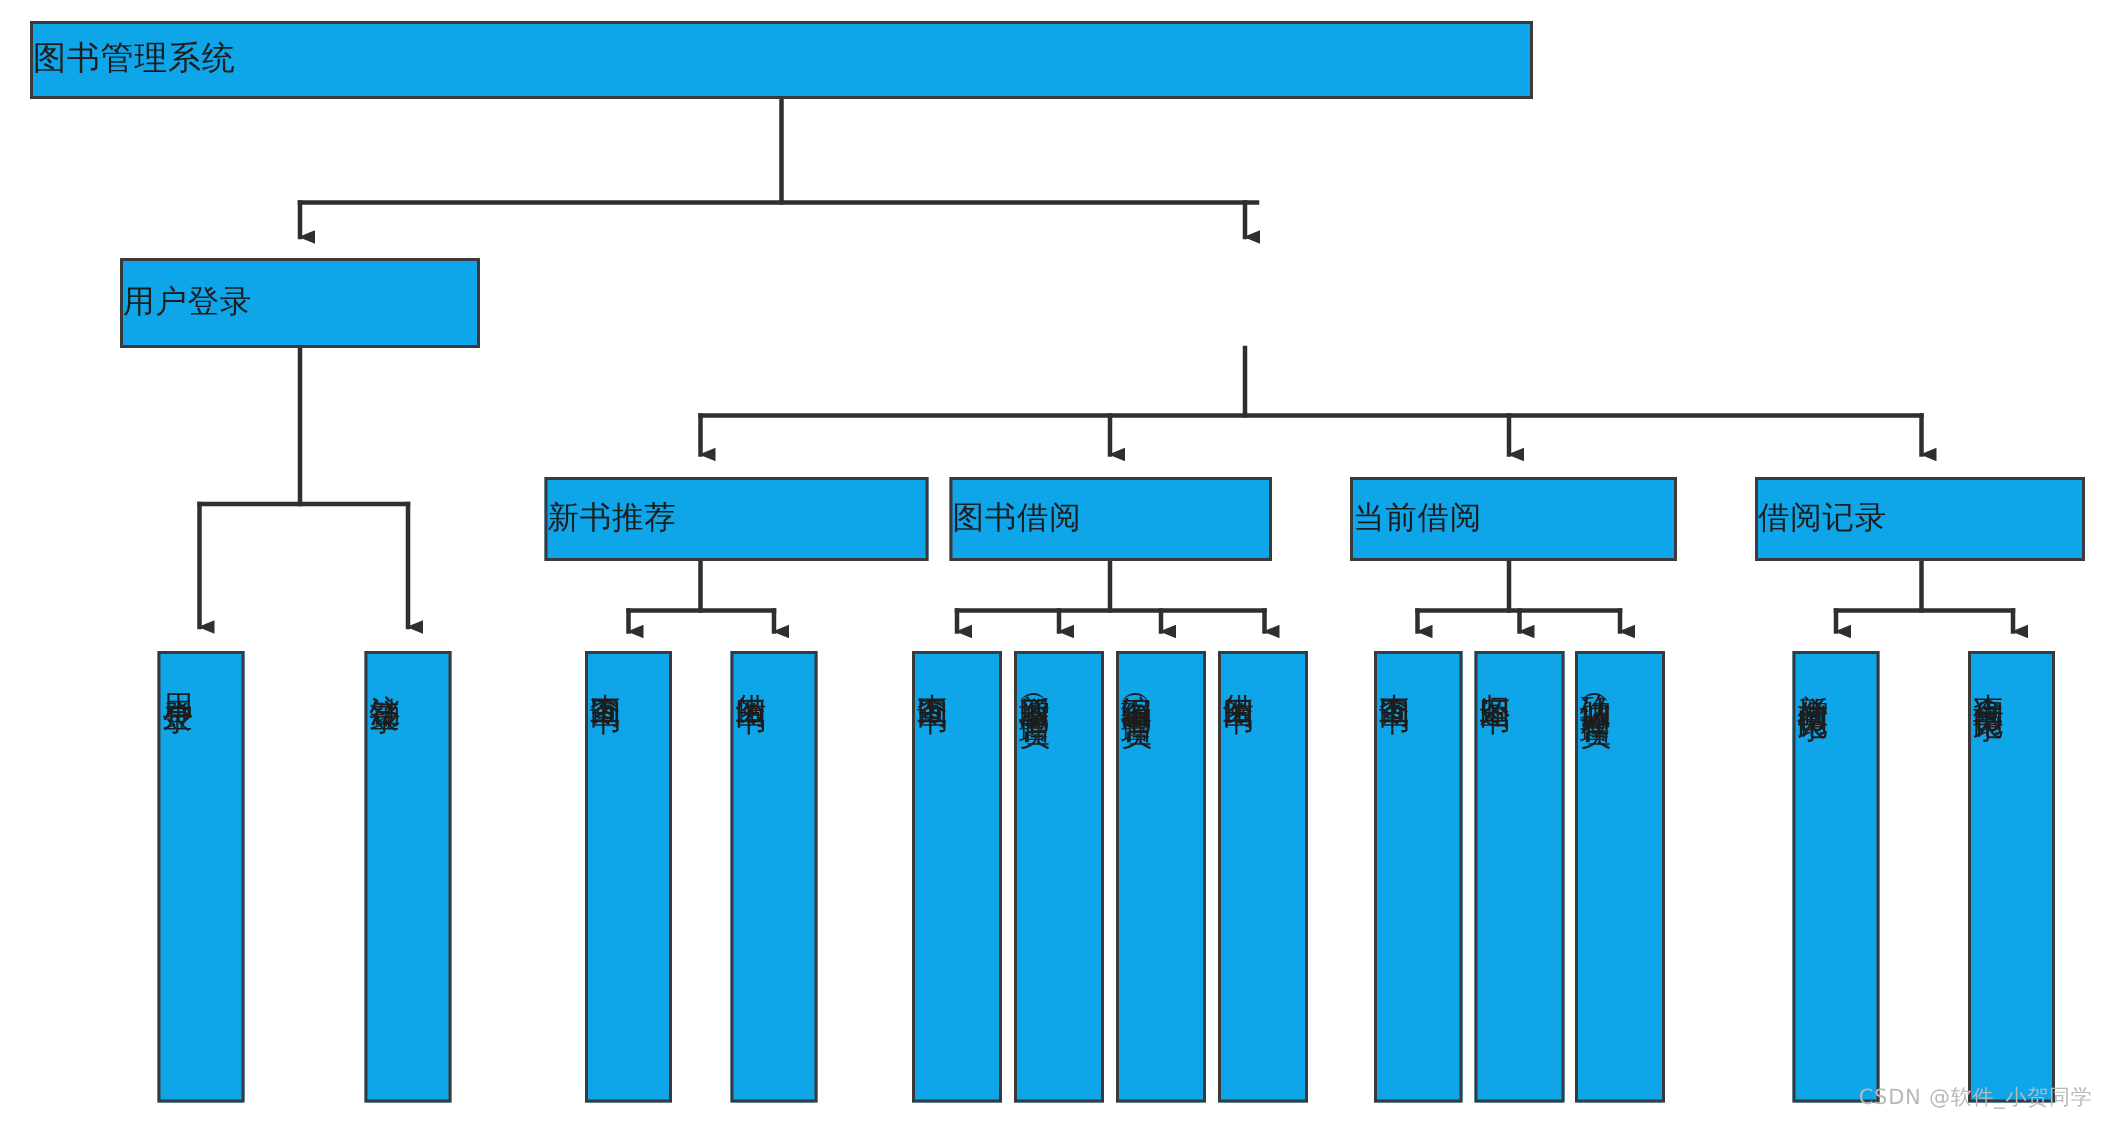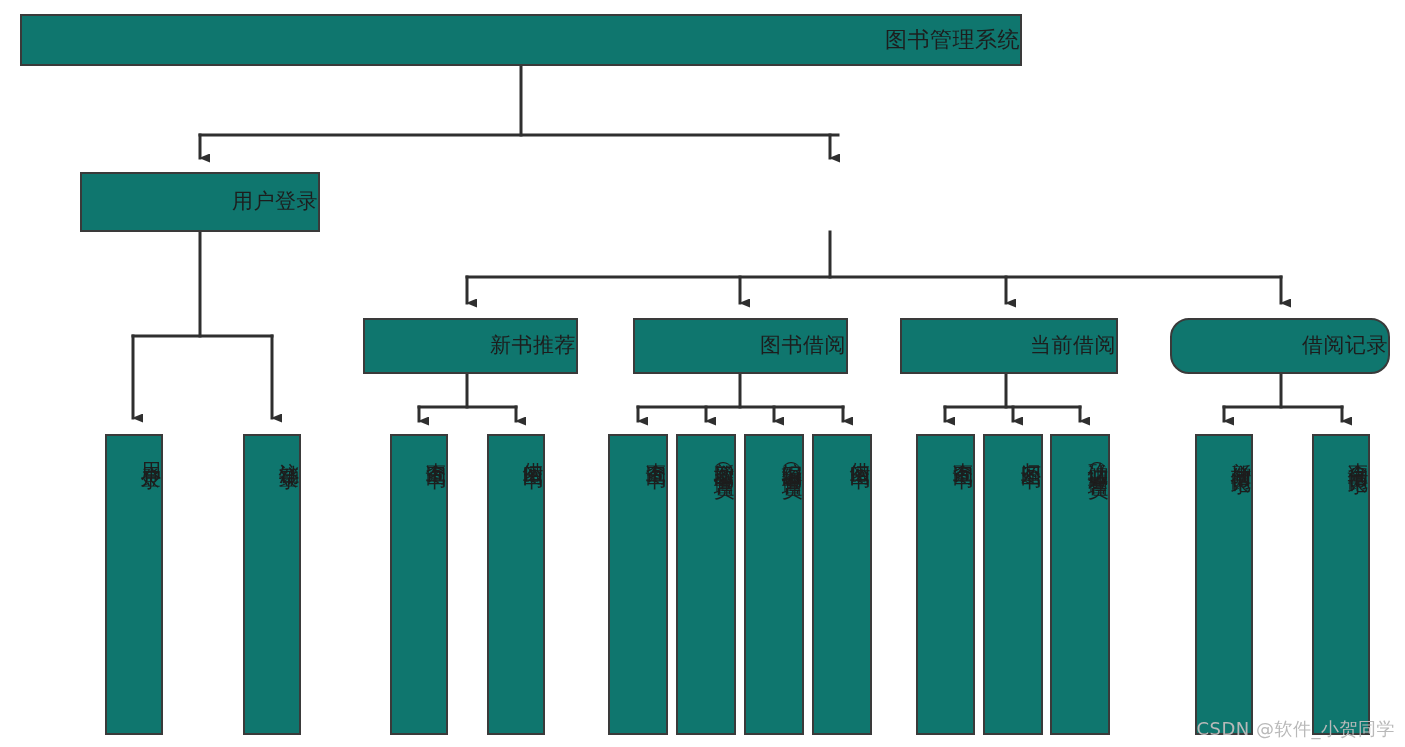--- a/index.html
+++ b/index.html
@@ -17,25 +17,25 @@
   svg.connectors{
     position:absolute;
     left:0; top:0;
     width:1405px;
     height:747px;
     pointer-events:none;
   }
   .node{
     position:absolute;
     box-sizing:border-box;
-    background:#0f766e;
+    background:#0ea5e9;
     border:2.5px solid #3a3a3a;
     display:flex;
     align-items:center;
-    justify-content:flex-end;
+    justify-content:flex-start;
     color:#1a1a1a;
   }
   .node .label{
     display:block;
     text-align:center;
     line-height:1.22;
     letter-spacing:0.5px;
     color:#1d1d1d;
   }
   
@@ -54,21 +54,21 @@
     text-orientation:upright;
     font-size:20.5px;
     line-height:1.05;
     letter-spacing:2.5px;
     white-space:nowrap;
   }
   .watermark{
     position:absolute;
     right:10px;
     bottom:6px;
-    font-size:18px;
+    font-size:14px;
     color:#b9b9b9;
     letter-spacing:0.5px;
     white-space:nowrap;
     user-select:none;
   }
 </style>
 </head>
 <body>
 
 <div id="canvas">
@@ -127,33 +127,33 @@
 
   <div class="node horiz root" style="left:20px; top:14px; width:1002px; height:52px;">
     <span class="label">图书管理系统</span>
   </div>
 
   <div class="node horiz" style="left:80px; top:172px; width:240px; height:60px;">
     <span class="label">用户登录</span>
   </div>
 
 
-  <div class="node horiz" style="left:363px; top:318px; width:215px; height:56px;padding-left:34px;">
+  <div class="node horiz" style="left:363px; top:318px; width:256px; height:56px;">
     <span class="label">新书推荐</span>
   </div>
 
   <div class="node horiz" style="left:900px; top:318px; width:218px; height:56px;">
     <span class="label">当前借阅</span>
   </div>
 
   <div class="node horiz" style="left:633px; top:318px; width:215px; height:56px;">
     <span class="label">图书借阅</span>
   </div>
 
-  <div class="node horiz" style="left:1170px; top:318px; width:220px; height:56px;border-radius:19px;">
+  <div class="node horiz" style="left:1170px; top:318px; width:220px; height:56px;">
     <span class="label">借阅记录</span>
   </div>
 
   <div class="node vert" style="left:105px; top:434px; width:58px; height:301px;">
     <span class="label">用户登录</span>
   </div>
 
   <div class="node vert" style="left:243px; top:434px; width:58px; height:301px;">
     <span class="label">注销登录</span>
   </div>

